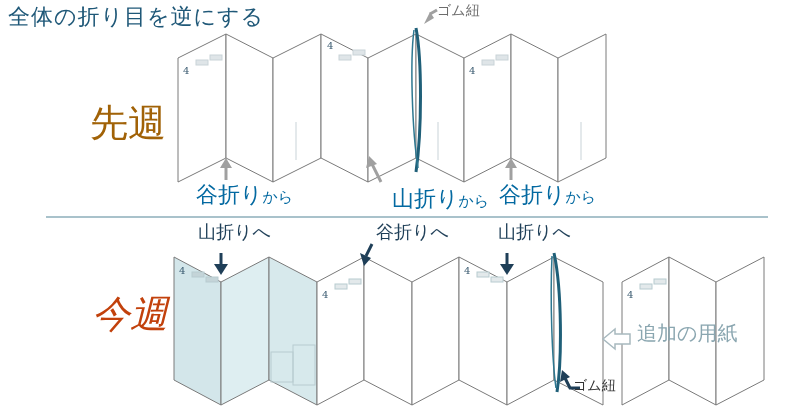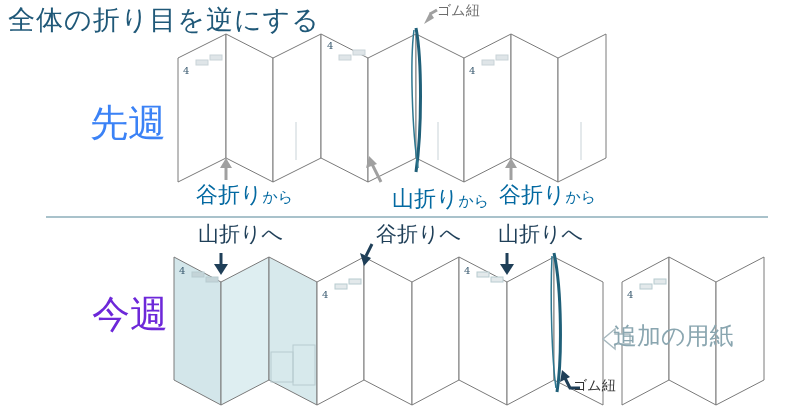--- a/index.html
+++ b/index.html
@@ -1,27 +1,27 @@
 <!DOCTYPE html>
 <html><head>
 <meta charset="utf-8">
 <style>
   html, body { margin: 0; padding: 0; background: #ffffff; }
   body { width: 800px; height: 419px; position: relative; overflow: hidden;
          font-family: "DejaVu Sans", "Liberation Sans", sans-serif; }
   .abs { position: absolute; white-space: nowrap; }
-  .title { left: 8px; top: 2px; font-size: 27px; color: #1f5878; letter-spacing: 1px; }
-  .label-last { left: 90px; top: 98px; font-size: 38px; color: #3b82f6; }
-  .label-this { left: 92px; top: 289px; font-size: 38px; color: #6d28d9; }
+  .title { left: 8px; top: 2px; font-size: 22px; color: #1f5878; letter-spacing: 1px; }
+  .label-last { left: 90px; top: 98px; font-size: 38px; color: #a16207; }
+  .label-this { left: 92px; top: 289px; font-size: 38px; color: #c2410c; font-style: italic; }
   .gray-note { font-size: 22px; color: #0369a1; }
   .gray-note small { font-size: 15px; }
-  .navy-note { font-size: 21px; color: #1f3f58; }
+  .navy-note { font-size: 18px; color: #1f3f58; }
   .rubber-top { left: 437px; top: 2px; font-size: 14px; color: #6d6d6d; }
   .rubber-bot { left: 573px; top: 377px; font-size: 14px; color: #333; }
-  .extra { left: 613px; top: 320px; font-size: 24px; color: #8aa6b0; }
+  .extra { left: 637px; top: 320px; font-size: 20px; color: #8aa6b0; }
   .divider { position: absolute; left: 46px; top: 216px; width: 722px; height: 2px; background: #a9c2cb; }
   svg.diagram { position: absolute; left: 0; top: 0; }
 </style>
 </head>
 <body>
 
 <div class="abs title">全体の折り目を逆にする</div>
 
 <svg class="diagram" width="800" height="419" viewBox="0 0 800 419">
 

